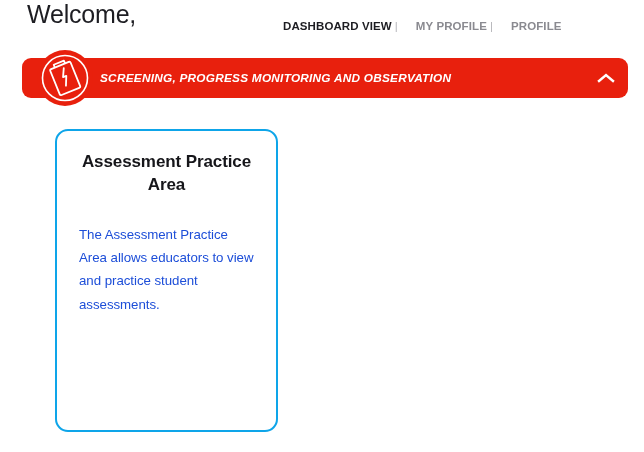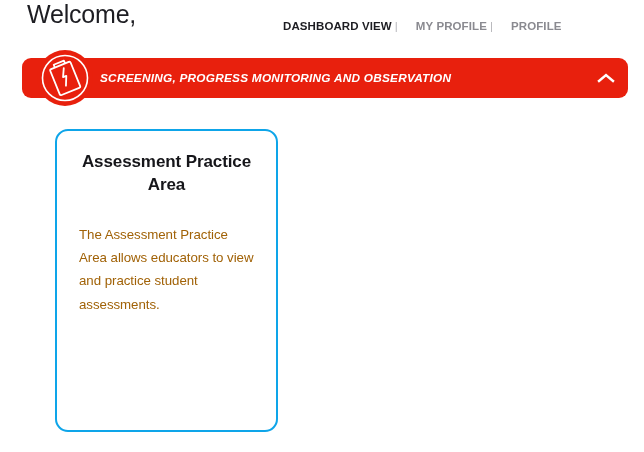--- a/index.html
+++ b/index.html
@@ -128,21 +128,21 @@
     font-size: 17px;
     font-weight: 700;
     line-height: 1.35;
     color: #16161a;
     letter-spacing: -0.1px;
   }
   .card-body {
     margin: 26px 0 0 0;
     font-size: 13.3px;
     line-height: 1.75;
-    color: #a16207;
+    color: #1d4ed8;
     letter-spacing: -0.05px;
   }
 </style>
 </head>
 <body>
 
 <div class="header">
 
   <div class="welcome">Welcome,</div>
 

